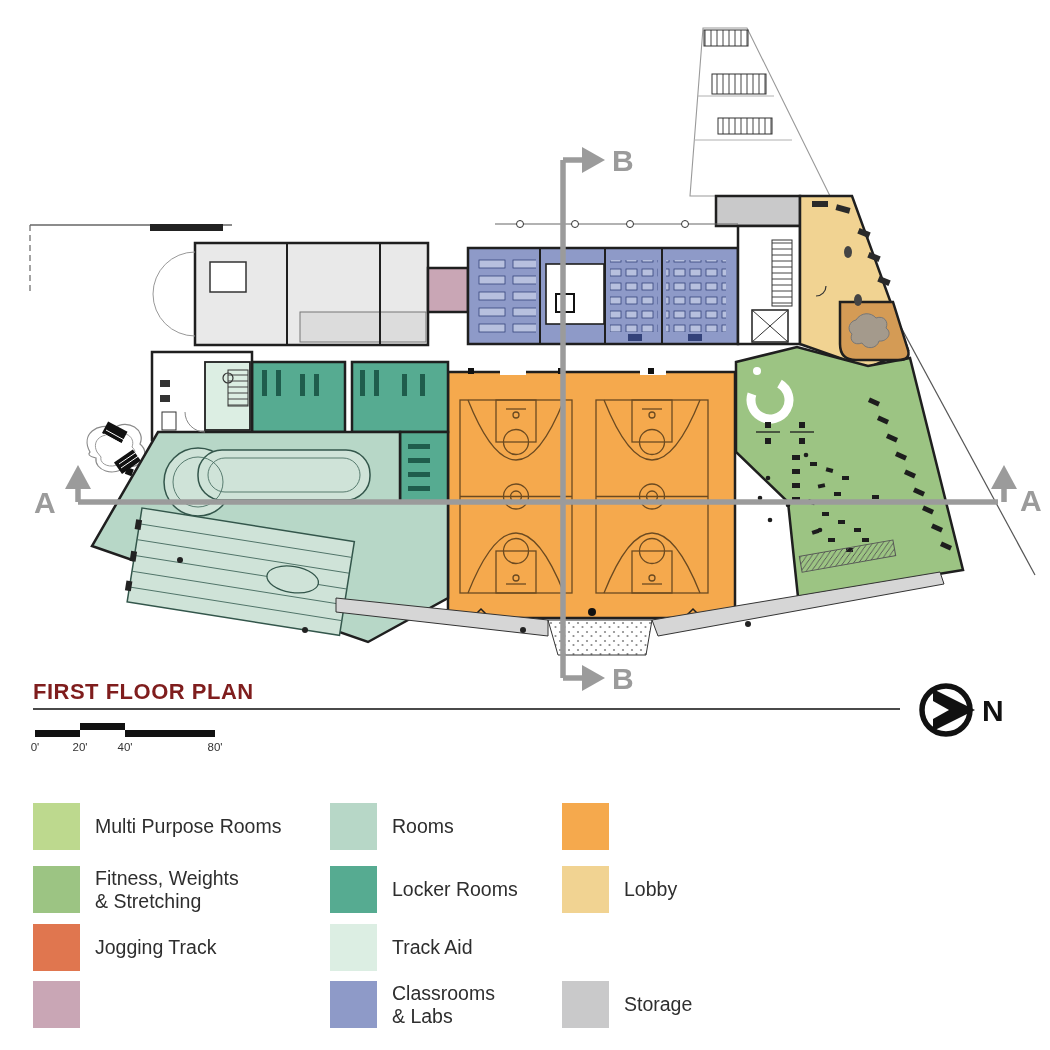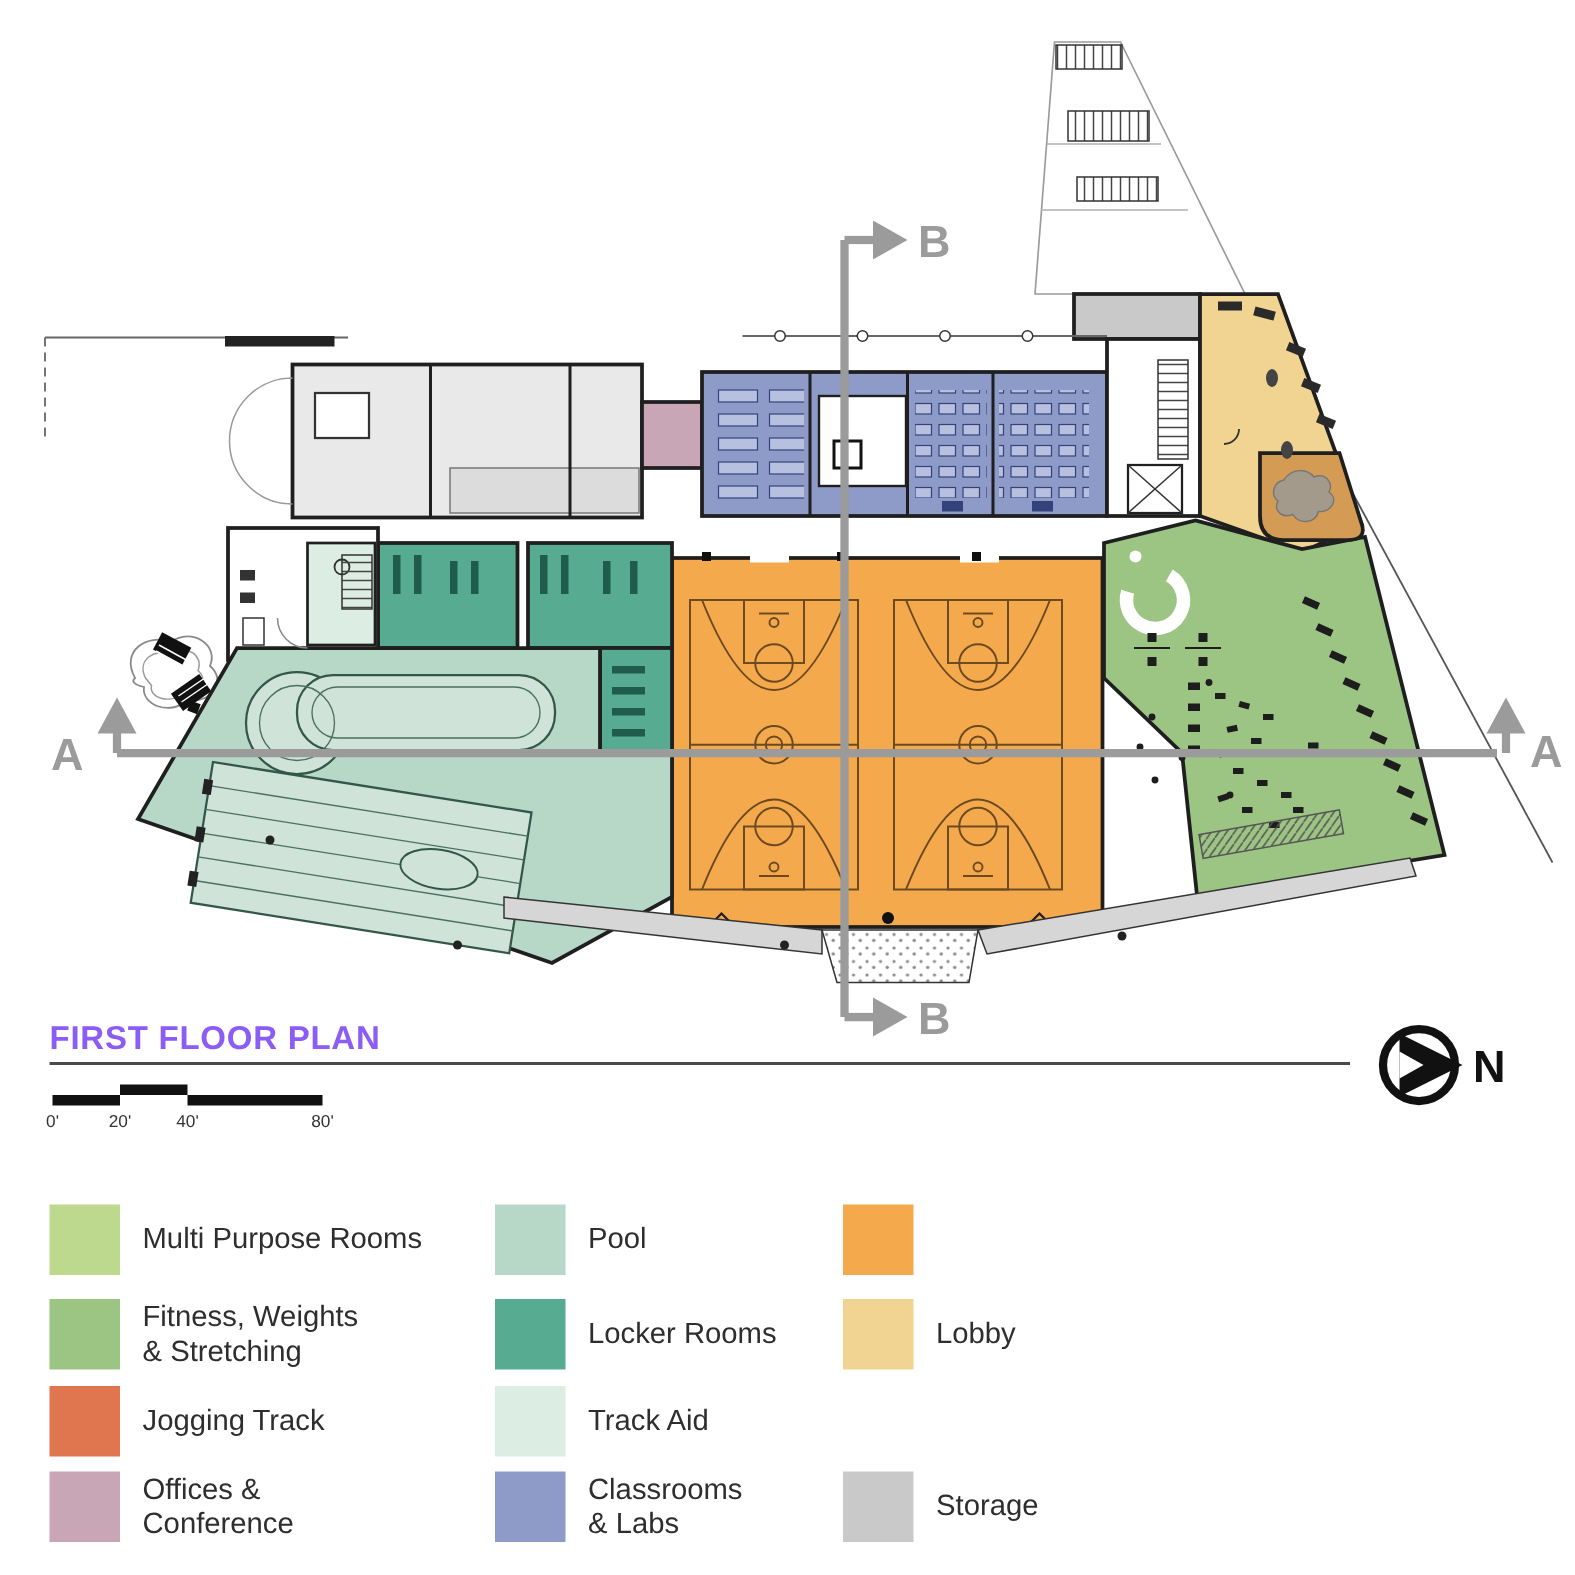--- a/index.html
+++ b/index.html
@@ -1,20 +1,20 @@
 <!DOCTYPE html>
 <html><head>
 <meta charset="utf-8">
 <style>
   html,body{margin:0;padding:0;background:#ffffff;}
   .stage{position:relative;width:1050px;height:1050px;background:#fff;overflow:hidden;
          font-family:"Liberation Sans",sans-serif;}
   .plan-svg{position:absolute;left:0;top:0;}
   .title{position:absolute;left:33px;top:679px;font-size:22px;font-weight:bold;
-         color:#8b5cf6;letter-spacing:.5px;}
+         color:#7f1d1d;letter-spacing:.5px;}
   .rule{position:absolute;left:33px;top:708px;width:867px;height:2px;background:#4a4a4a;}
   .north{position:absolute;left:916px;top:678px;}
   .scalebar{position:absolute;left:30px;top:718px;}
   .legend{position:absolute;left:0;top:0;width:1050px;height:1050px;pointer-events:none;}
   .li{position:absolute;display:flex;align-items:center;gap:15px;}
   .sw{width:47px;height:47px;flex:0 0 47px;}
   .ll{font-size:19.5px;color:#2e2e2e;white-space:pre-line;line-height:1.13;}
   text{font-family:"Liberation Sans",sans-serif;}
 </style>
 </head>
@@ -321,21 +321,21 @@
     <text x="185" y="33" font-size="11.5" fill="#333" text-anchor="middle">80'</text>
   </svg>
 
   <div class="legend">
     <div class="li" style="left:33px;top:803px">
       <span class="sw" style="background-color: rgb(189, 217, 142);"></span>
       <span class="ll">Multi Purpose Rooms</span>
     </div>
     <div class="li" style="left:330px;top:803px">
       <span class="sw" style="background-color: rgb(183, 215, 199);"></span>
-      <span class="ll">Pool</span>
+      <span class="ll">Rooms</span>
     </div>
     <div class="li" style="left:562px;top:803px">
       <span class="sw" style="background-color: rgb(245, 169, 77);"></span>
     </div>
 
     <div class="li" style="left:330px;top:866px">
       <span class="sw" style="background-color: rgb(86, 171, 145);"></span>
       <span class="ll">Locker Rooms</span>
     </div>
     <div class="li" style="left:33px;top:866px">
@@ -352,22 +352,20 @@
       <span class="sw" style="background-color: rgb(224, 118, 79);"></span>
       <span class="ll">Jogging Track</span>
     </div>
     <div class="li" style="left:330px;top:924px">
       <span class="sw" style="background-color: rgb(220, 238, 227);"></span>
       <span class="ll">Track Aid</span>
     </div>
 
     <div class="li" style="left:33px;top:981px">
       <span class="sw" style="background-color: rgb(201, 166, 181);"></span>
-      <span class="ll">Offices &amp;
-Conference</span>
     </div>
     <div class="li" style="left:562px;top:981px">
       <span class="sw" style="background-color: rgb(201, 201, 202);"></span>
       <span class="ll">Storage</span>
     </div>
     <div class="li" style="left:330px;top:981px">
       <span class="sw" style="background-color: rgb(142, 154, 200);"></span>
       <span class="ll">Classrooms
 &amp; Labs</span>
     </div>

